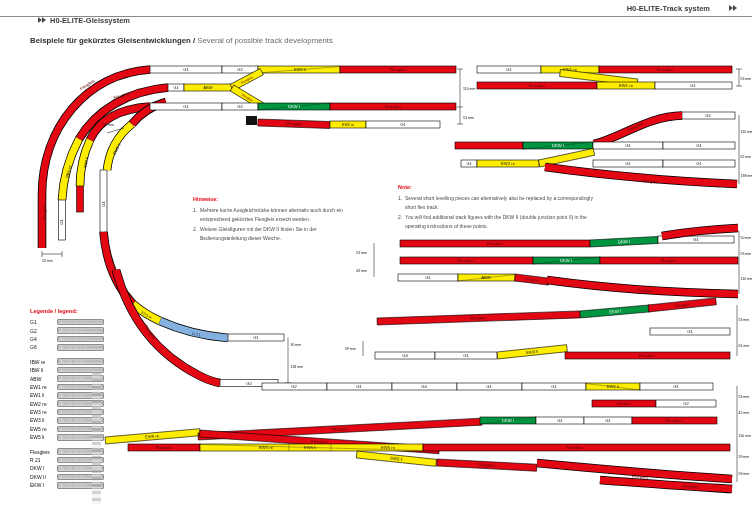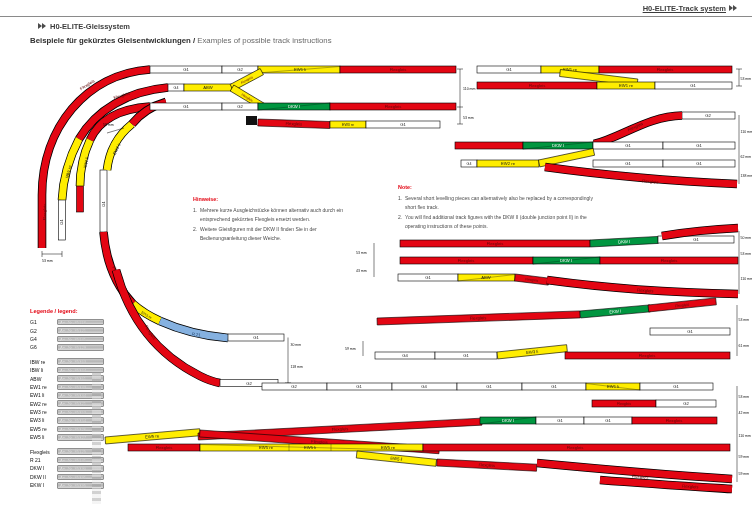--- a/index.html
+++ b/index.html
@@ -1,22 +1,22 @@
 <!DOCTYPE html>
 <html><head>
 <meta charset="utf-8">
 <style>
   html,body{margin:0;padding:0;background:#fff;}
   .page{position:relative;width:752px;height:508px;background:#fff;overflow:hidden;
         font-family:"Liberation Sans",sans-serif;color:#222;}
   
   .hdr{position:absolute;top:4px;left:0;width:752px;height:11px;font-size:7.5px;
        font-weight:bold;color:#3c3c3c;}
-  .hdr-l{position:absolute;left:38px;top:18px;display:flex;gap:3px;align-items:flex-start;}
-  .hdr-r{position:absolute;right:14px;top:0;display:flex;gap:3px;text-decoration:underline;}
+  .hdr-l{position:absolute;left:38px;top:12px;display:flex;gap:3px;align-items:flex-start;}
+  .hdr-r{position:absolute;right:14px;top:0;display:flex;gap:19px;}
   .rule{position:absolute;top:16px;left:0;width:752px;height:1px;background:#8a8a8a;}
   .title{position:absolute;top:36px;left:30px;font-size:7.8px;color:#333;}
   .t-de{font-weight:bold;color:#2e2e2e;}
   .t-en{font-weight:normal;color:#6a6a6a;}
   
   .note{position:absolute;font-size:5px;line-height:1.85;color:#4a4a4a;}
   .note-h{color:#e30613;font-weight:bold;font-size:5.4px;margin-bottom:2px;}
   .ni{display:flex;}
   .ni .n{width:7px;flex:0 0 7px;}
   .ni .t{flex:1;}
@@ -73,21 +73,21 @@
       <svg width="9" height="8" viewBox="0 0 9 8">
           <polygon points="0,1 4,4 0,7" fill="#4a4a4a"></polygon>
           <polygon points="4,1 8,4 4,7" fill="#4a4a4a"></polygon>
         </svg>
     </div>
   </div>
   <div class="rule"></div>
 
   <div class="title">
     <span class="t-de">Beispiele für gekürztes Gleisentwicklungen /</span>
-    <span class="t-en">Examples of possible track instructions</span>
+    <span class="t-en">Several of possible track developments</span>
   </div>
 
   <svg class="board" viewBox="0 0 752 508">
 
     <g>
       <path class="ol" d="M150,69.5 C86,74 42,128 42,195 L42,248"></path>
       <path class="cr" d="M150,69.5 C86,74 42,128 42,195 L42,248"></path>
       <text class="tr" transform="translate(88,86) rotate(-32)">Flexgleis</text>
       <text class="tr" transform="translate(45.5,212) rotate(-90)">Flexgleis</text>
       <path class="ol" d="M168,87.5 C128,91 96,110 79,139"></path>

